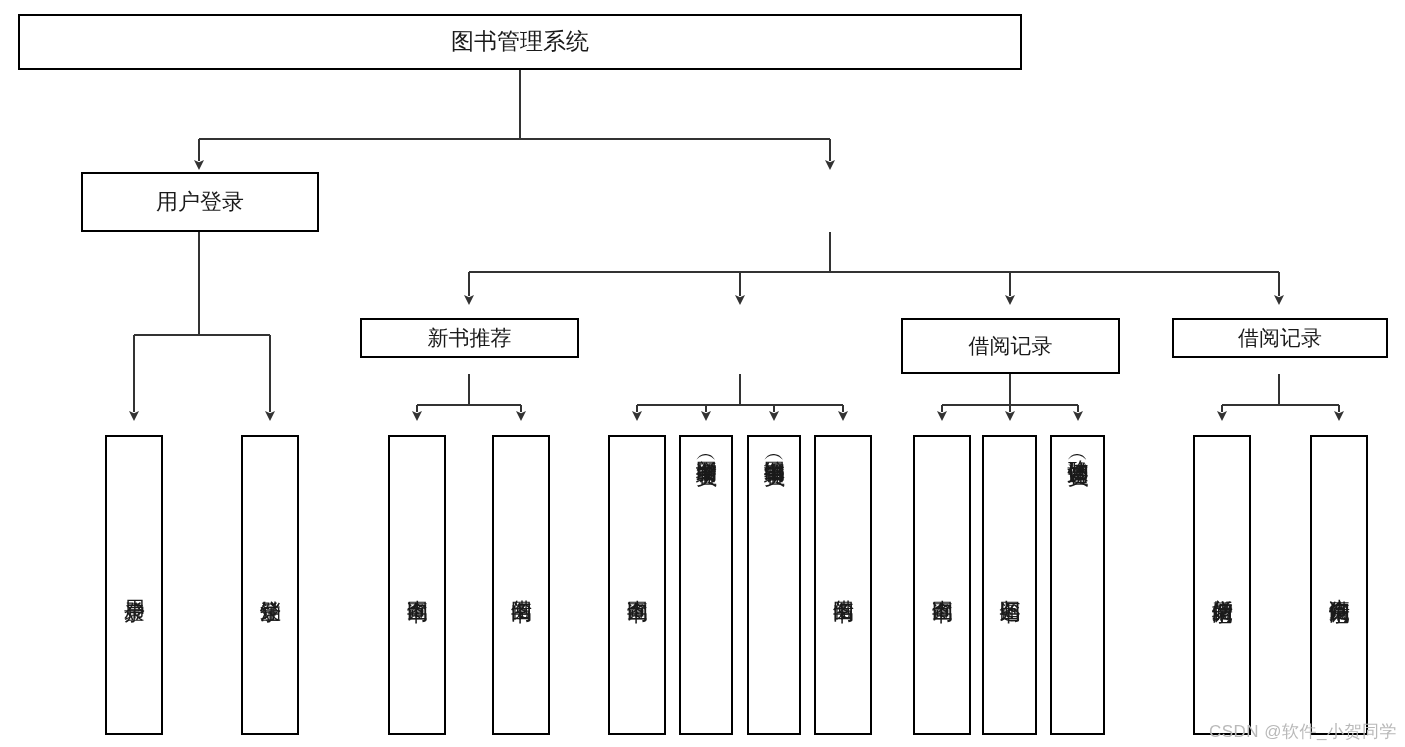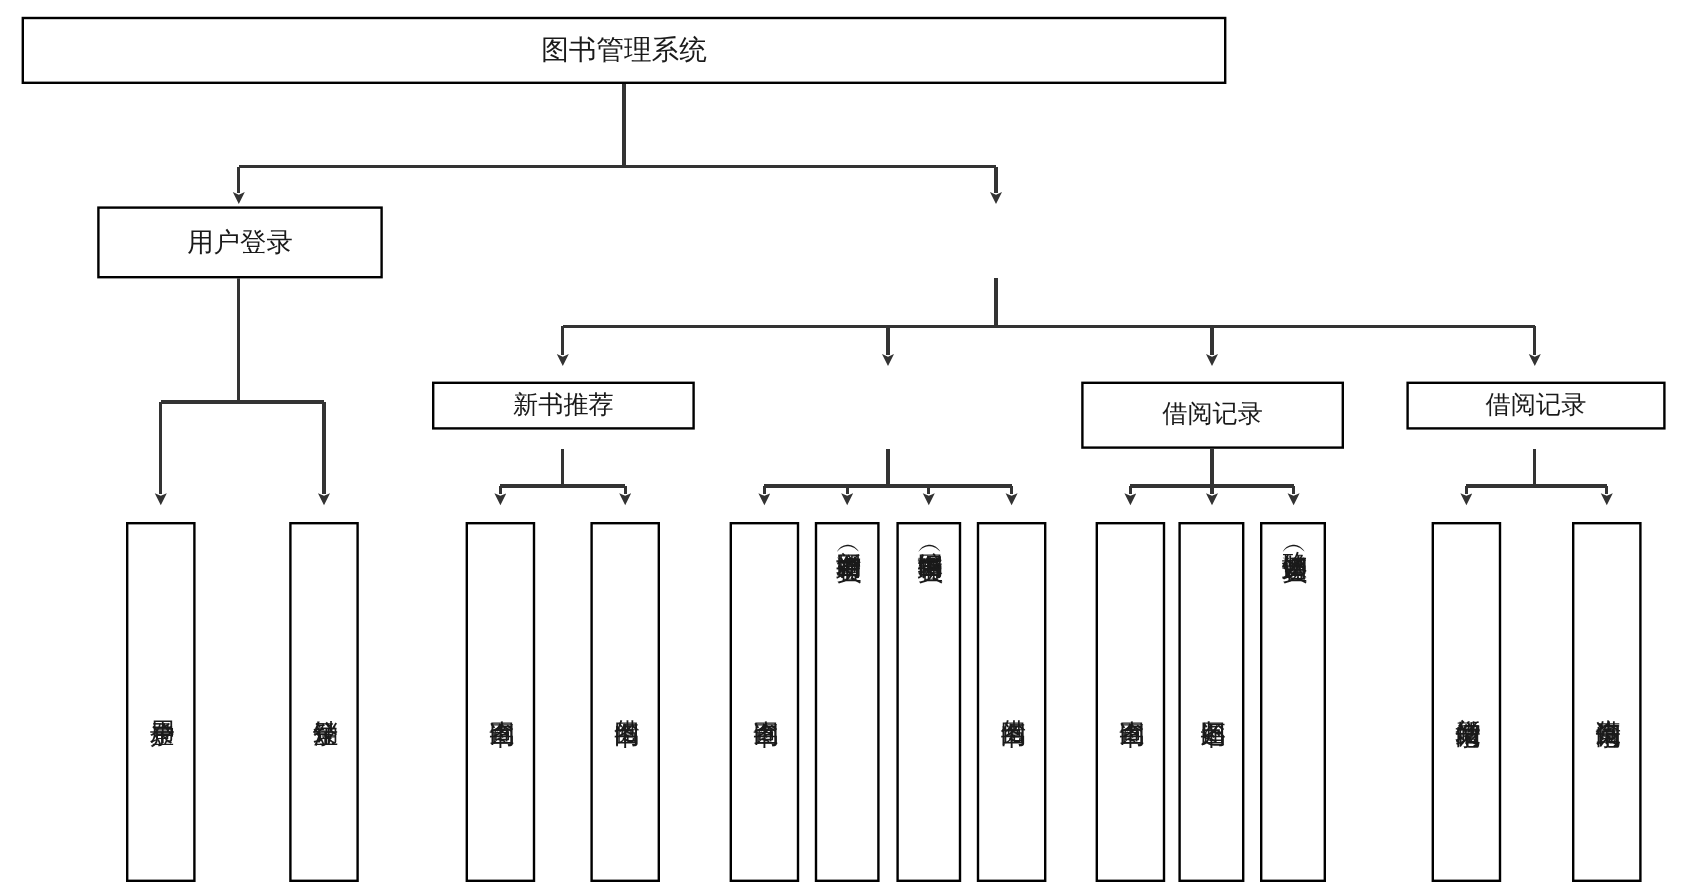--- a/index.html
+++ b/index.html
@@ -186,14 +186,15 @@
     <span class="leaf-text">确认归还（管理员）</span>
   </div>
 
   <div class="node leaf leaf-centered" style="left:1193px; top:435px; width:58px; height:300px;">
     <span class="leaf-text">新增借阅记录</span>
   </div>
   <div class="node leaf leaf-centered" style="left:1310px; top:435px; width:58px; height:300px;">
     <span class="leaf-text">查询借阅记录</span>
   </div>
 
+  <div class="watermark">CSDN @软件_小贺同学</div>
 
 </div>
 
 </body></html>

